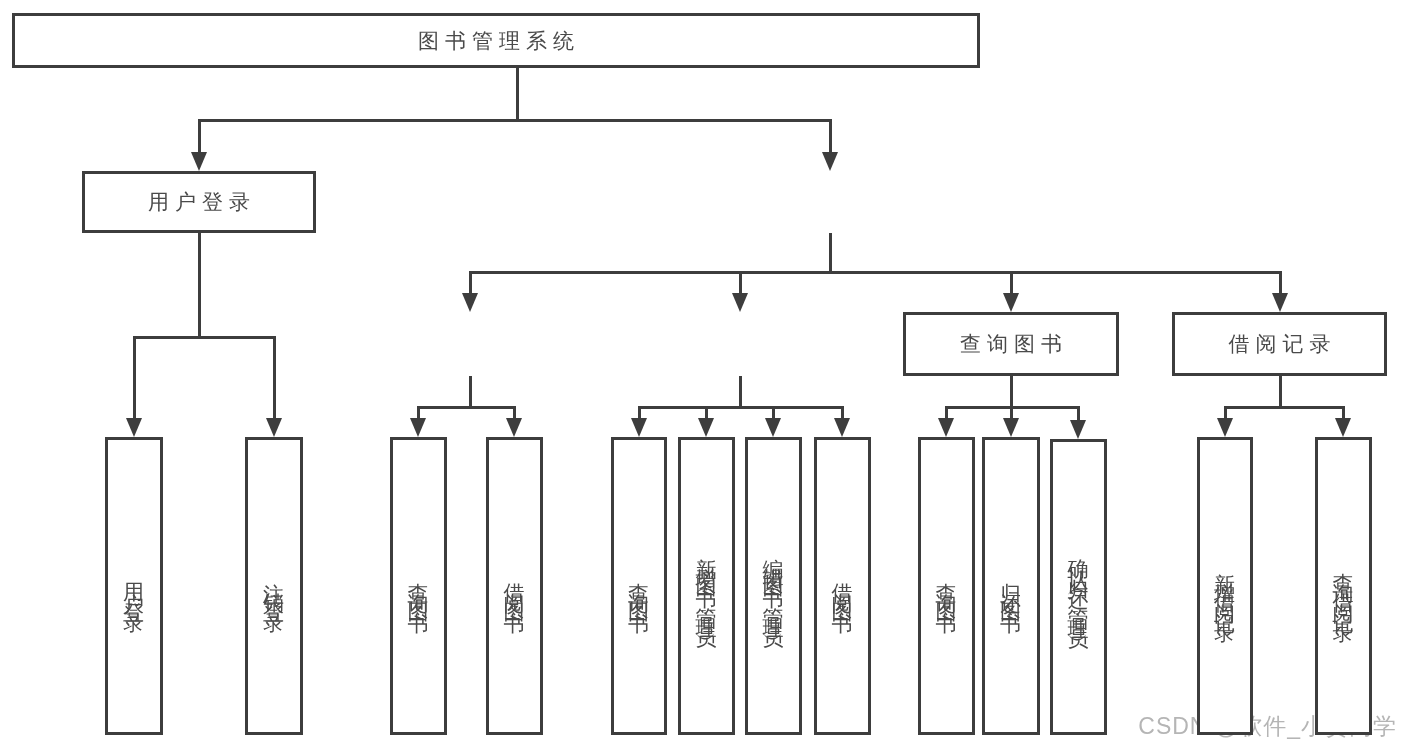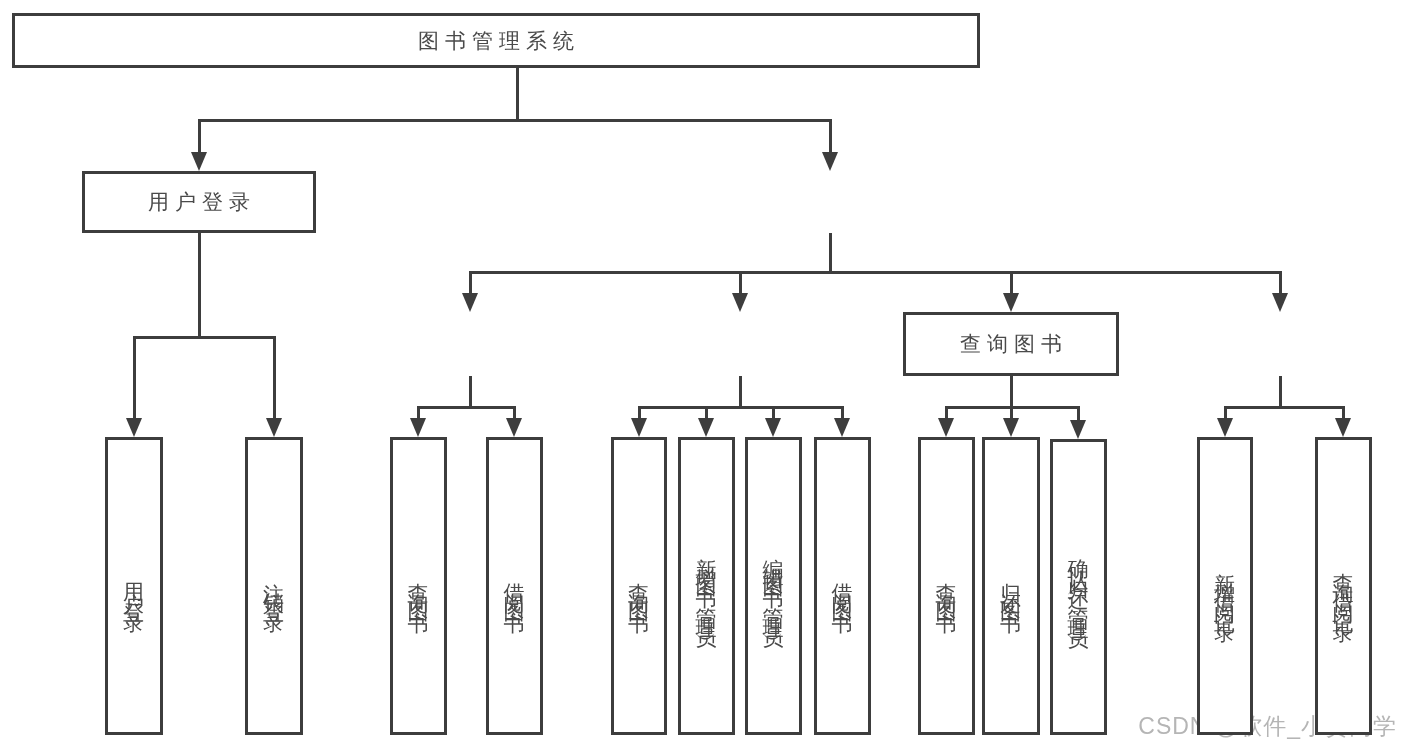--- a/index.html
+++ b/index.html
@@ -125,20 +125,23 @@
     <div class="arrow" style="left: 1335px; top: 418px;"></div>
     <div class="node horiz" style="left: 12px; top: 13px; width: 968px; height: 55px;">
       <span class="label">图书管理系统</span>
     </div>
     <div class="node horiz" style="left: 82px; top: 171px; width: 234px; height: 62px;">
       <span class="label">用户登录</span>
     </div>
     <div class="node horiz" style="left: 903px; top: 312px; width: 216px; height: 64px;">
       <span class="label">查询图书</span>
     </div>
+    <div class="node horiz" style="left: 1172px; top: 312px; width: 215px; height: 64px;">
+      <span class="label">借阅记录</span>
+    </div>
     <div class="node vert" style="left: 105px; top: 437px; width: 58px; height: 298px;">
       <span class="label">用户登录</span>
     </div>
     <div class="node vert" style="left: 245px; top: 437px; width: 58px; height: 298px;">
       <span class="label">注销登录</span>
     </div>
     <div class="node vert" style="left: 390px; top: 437px; width: 57px; height: 298px;">
       <span class="label">查询图书</span>
     </div>
     <div class="node vert" style="left: 486px; top: 437px; width: 57px; height: 298px;">

